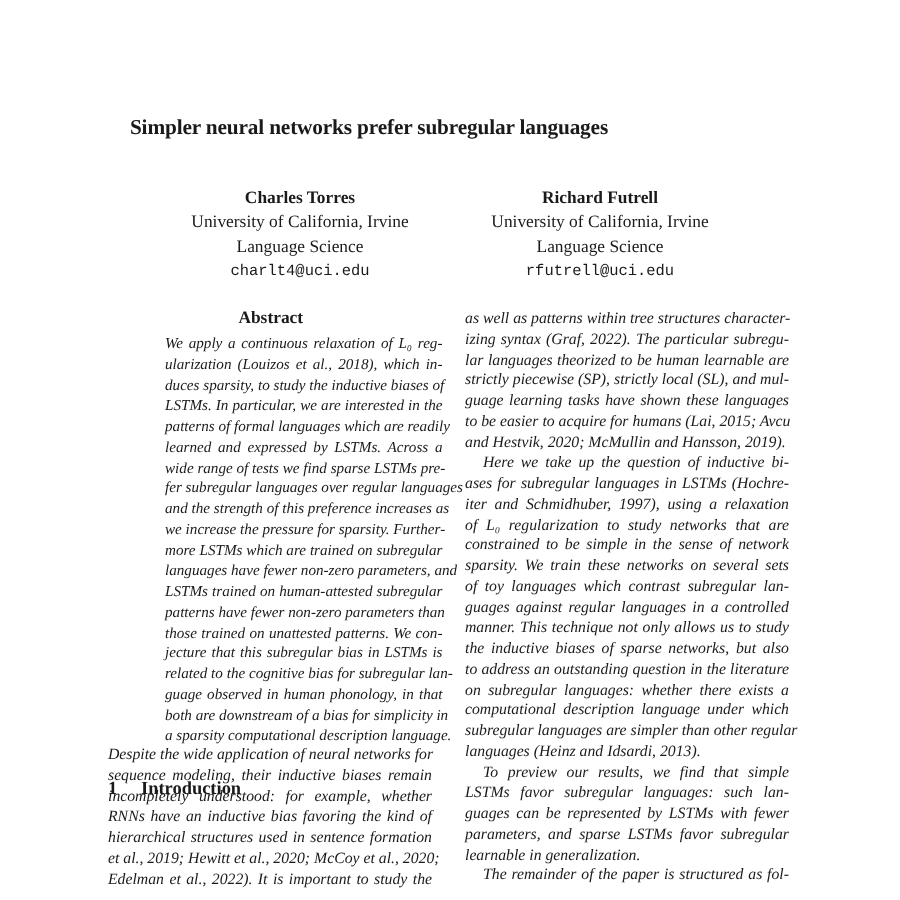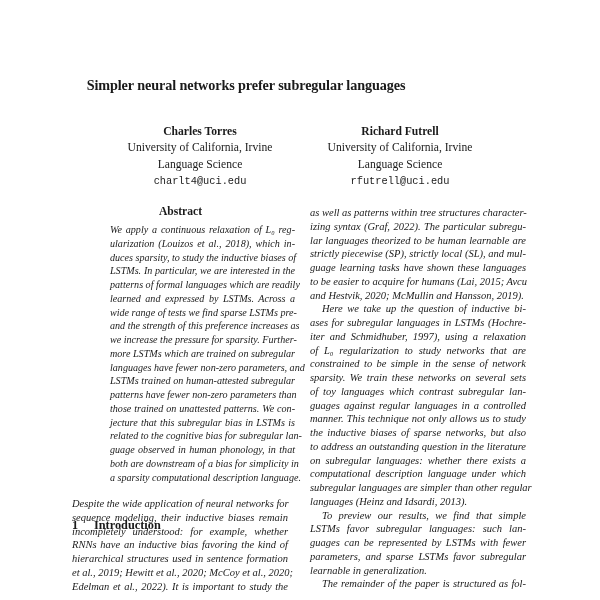--- a/index.html
+++ b/index.html
@@ -46,20 +46,21 @@
 
   <div class="abs-head">Abstract</div>
   <div class="col abs">
     <span class="ln">We apply a continuous relaxation of L₀ reg-</span>
     <span class="ln">ularization (Louizos et al., 2018), which in-</span>
     <span class="ln">duces sparsity, to study the inductive biases of</span>
     <span class="ln">LSTMs. In particular, we are interested in the</span>
     <span class="ln">patterns of formal languages which are readily</span>
     <span class="ln">learned and expressed by LSTMs.  Across a</span>
     <span class="ln">wide range of tests we find sparse LSTMs pre-</span>
+    <span class="ln">fer subregular languages over regular languages</span>
     <span class="ln">and the strength of this preference increases as</span>
     <span class="ln">we increase the pressure for sparsity. Further-</span>
     <span class="ln">more LSTMs which are trained on subregular</span>
     <span class="ln">languages have fewer non-zero parameters, and</span>
     <span class="ln">LSTMs trained on human-attested subregular</span>
     <span class="ln">patterns have fewer non-zero parameters than</span>
     <span class="ln">those trained on unattested patterns. We con-</span>
     <span class="ln">jecture that this subregular bias in LSTMs is</span>
     <span class="ln">related to the cognitive bias for subregular lan-</span>
     <span class="ln">guage observed in human phonology, in that</span>

